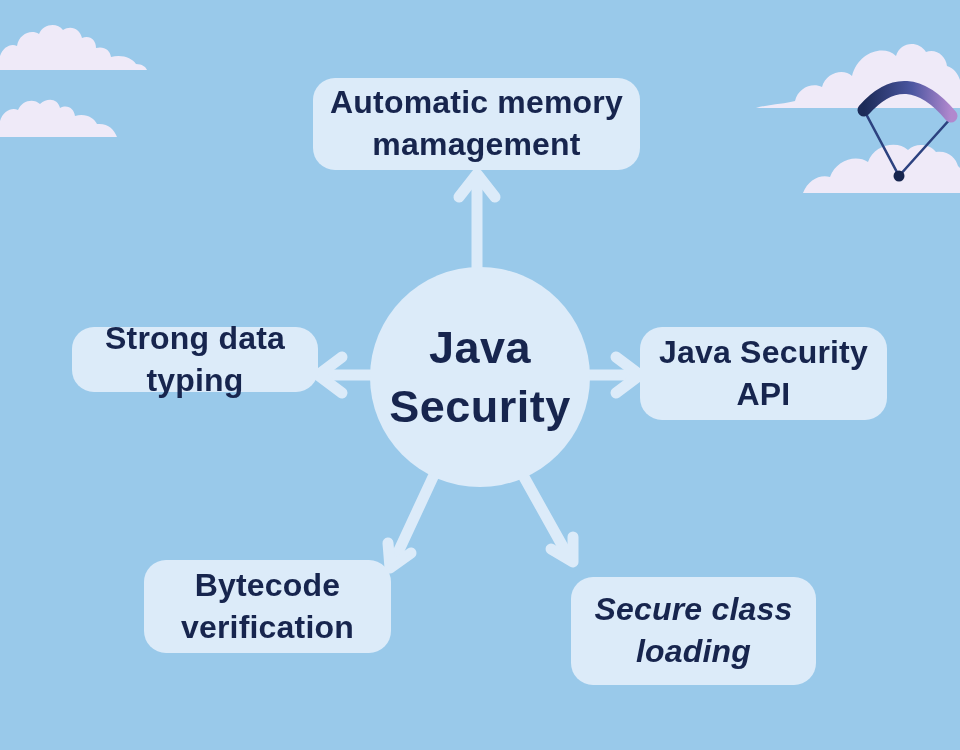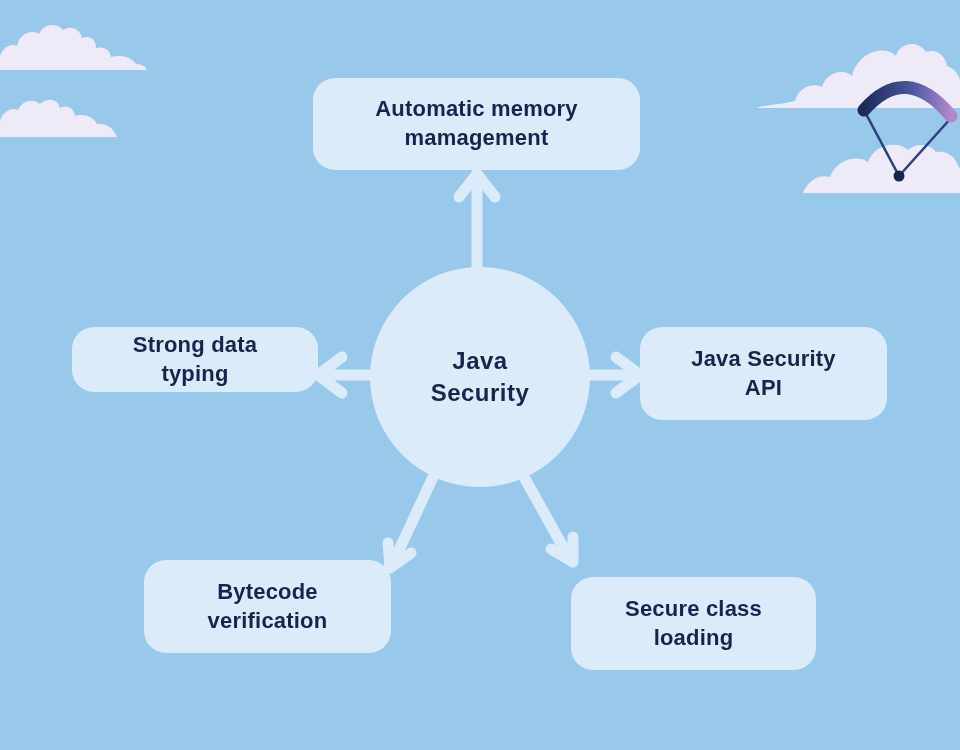--- a/index.html
+++ b/index.html
@@ -29,42 +29,42 @@
   .node{
     position:absolute;
     background:var(--node-fill);
     border-radius:22px;
     display:flex;align-items:center;justify-content:center;
     text-align:center;
   }
   .node .label{
     white-space:pre-line;
     color:var(--text);
-    font-size:22px;
+    font-size:32px;
     font-weight:600;
     line-height:1.3;
     letter-spacing:.2px;
   }
   .node-top{left:313px;top:78px;width:327px;height:92px;}
   .node-left{left:72px;top:327px;width:246px;height:65px;}
   .node-right{left:640px;top:327px;width:247px;height:93px;}
   .node-bottom-left{left:144px;top:560px;width:247px;height:93px;}
-  .node-bottom-right{left:571px;top:577px;width:245px;height:93px;}
+  .node-bottom-right{left:571px;top:577px;width:245px;height:108px;font-style:italic;}
   .center-node{
     position:absolute;
     left:370px;top:267px;width:220px;height:220px;
     background:var(--node-fill);
     border-radius:50%;
     display:flex;align-items:center;justify-content:center;
     text-align:center;
   }
   .center-node .label{
     white-space:pre-line;
     color:var(--text);
-    font-size:24px;
+    font-size:45px;
     font-weight:800;
     line-height:1.32;
     letter-spacing:.5px;
   }
 </style>
 </head>
 <body>
 
 <div class="stage">
 

